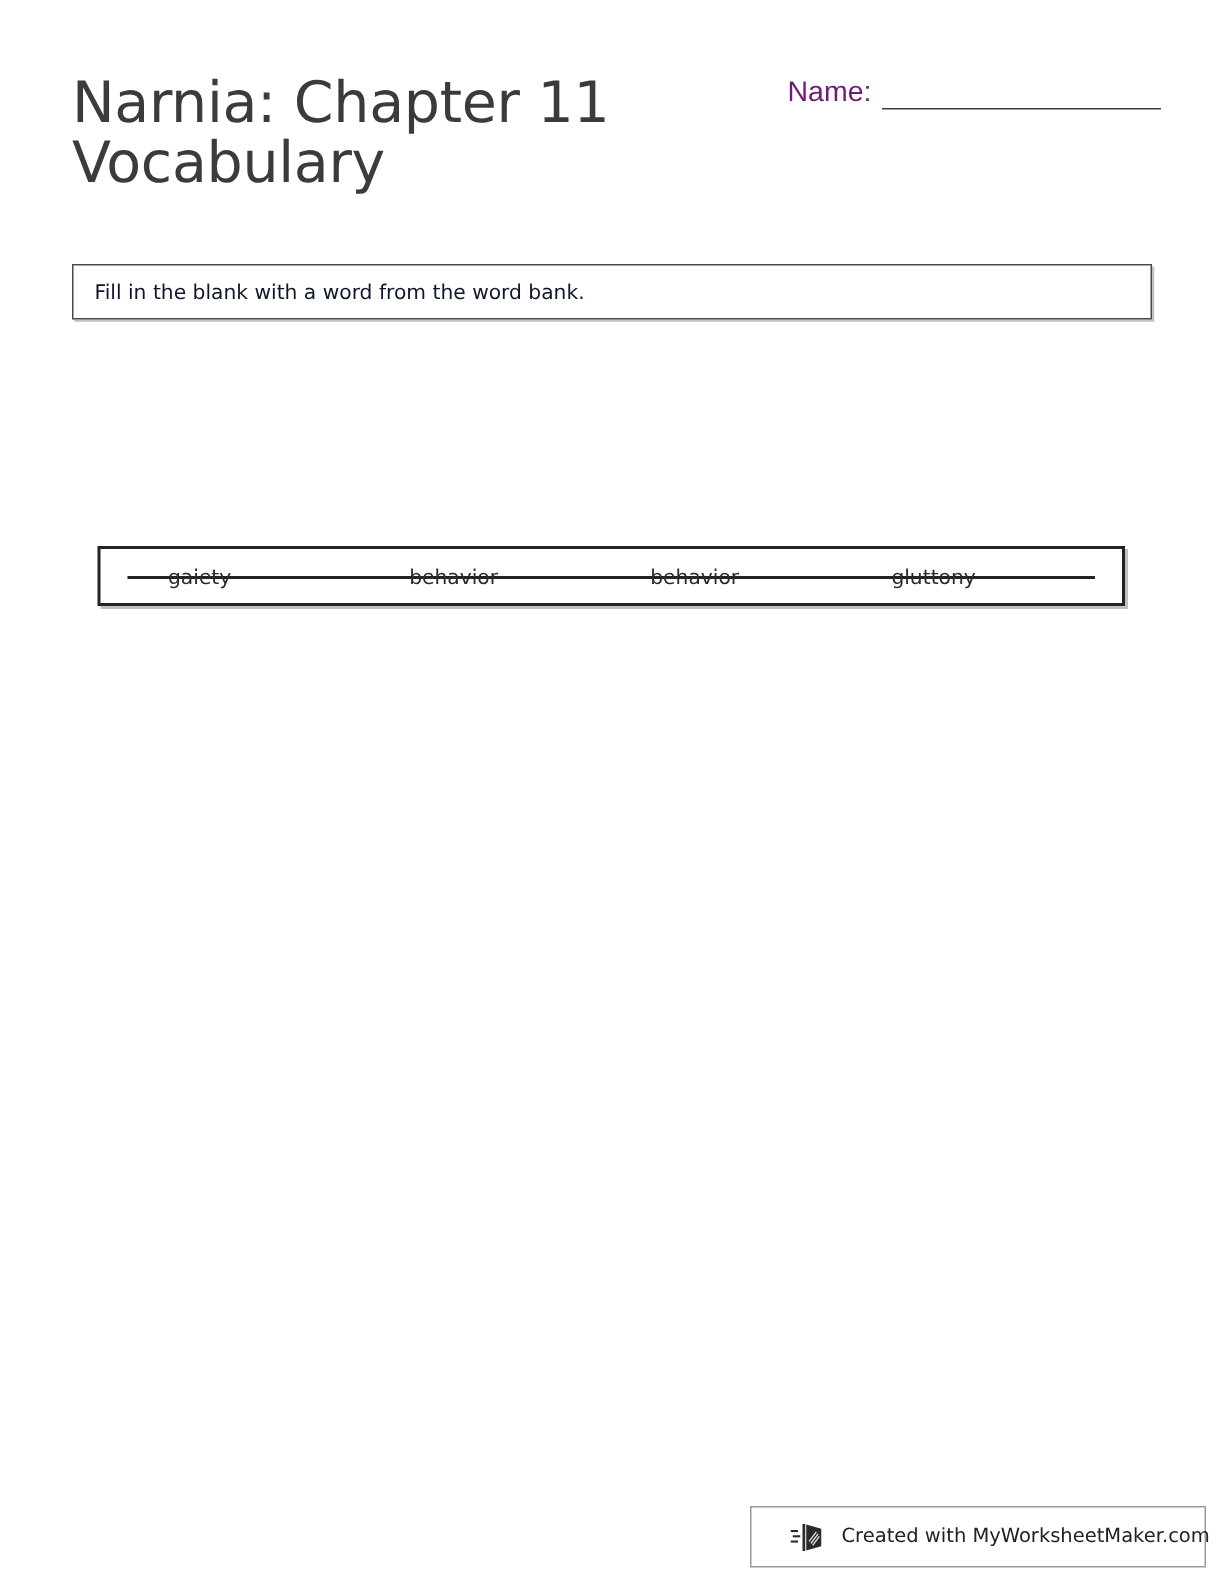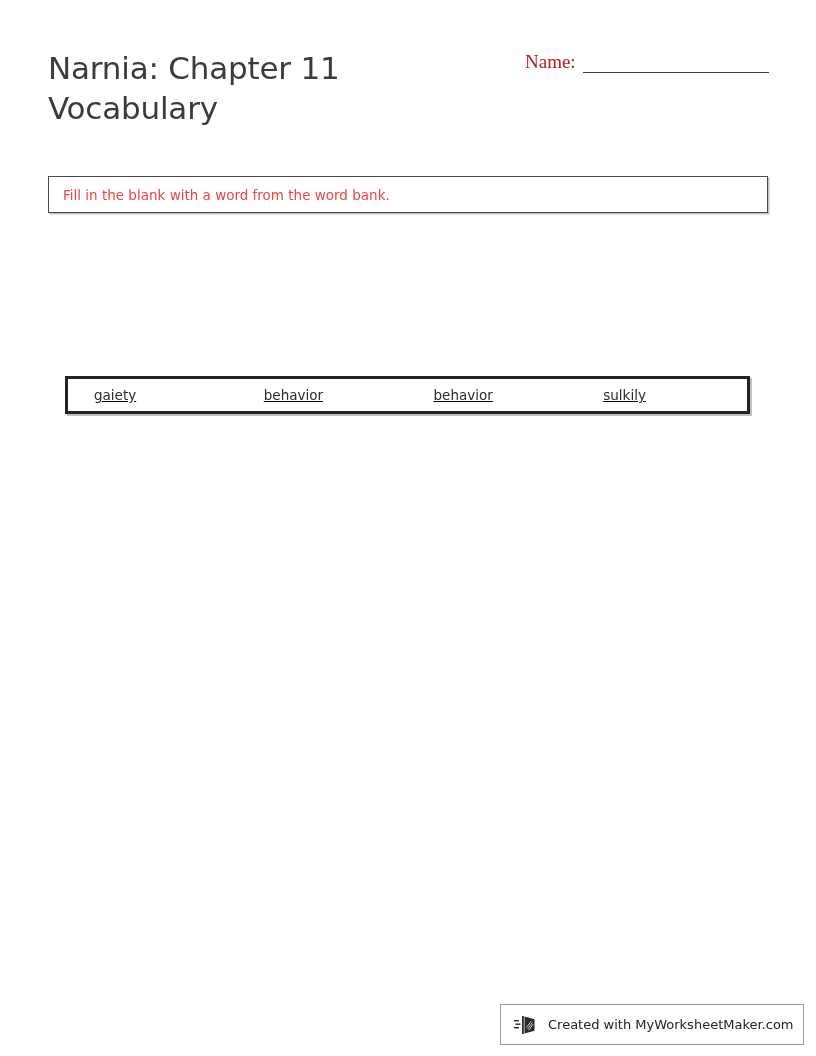--- a/index.html
+++ b/index.html
@@ -15,39 +15,39 @@
     -webkit-font-smoothing: antialiased;
   }
 
   
   #page-title {
     position: absolute;
     left: 48px;
     top: 48px;
     width: 420px;
     font-family: "DejaVu Sans", sans-serif;
-    font-size: 31px;
+    font-size: 38px;
     font-weight: 400;
     line-height: 40px;
     color: #3b3b3b;
     letter-spacing: -0.2px;
     white-space: pre-line;
   }
 
   #name-field {
     position: absolute;
     left: 525px;
     top: 52px;
     display: flex;
     align-items: flex-end;
   }
   #name-label {
-    font-family: Liberation Serif, serif;
+    font-family: Liberation Sans, sans-serif;
     font-size: 19px;
-    color: #b91c1c;
+    color: #701a75;
     line-height: 20px;
     padding-bottom: 1px;
   }
   #name-line {
     width: 186px;
     height: 20px;
     margin-left: 7px;
     border-bottom: 1.6px solid #3c3c3c;
   }
 
@@ -62,37 +62,36 @@
     background: #ffffff;
     border: 1px solid #4a4a4a;
     box-shadow: 1.5px 1.5px 0 rgba(120,120,120,0.45);
     display: flex;
     align-items: center;
   }
   #instruction-text {
     padding-left: 14px;
     font-family: "DejaVu Sans", sans-serif;
     font-size: 13.5px;
-    color: #ef4444;
+    color: #0f172a;
     line-height: 16px;
   }
 
   
   #word-bank {
     position: absolute;
     left: 65px;
-    top: 376px;
+    top: 364px;
     width: 685px;
     height: 38px;
     box-sizing: border-box;
     background: #ffffff;
     border: 2px solid #232323;
-    padding: 0;
+    padding: 18px;
     box-shadow: 2px 2px 0 rgba(130,130,130,0.5);
-    text-decoration: underline;
   }
   #word-bank-inner {
     width: 100%;
     height: 100%;
     box-sizing: border-box;
     border: 1px solid #232323;
     background: #ffffff;
     display: flex;
     align-items: center;
   }
@@ -112,21 +111,21 @@
     position: absolute;
     left: 500px;
     top: 1004px;
     width: 304px;
     height: 41px;
     box-sizing: border-box;
     background: #ffffff;
     border: 1px solid #9a9a9a;
     display: flex;
     align-items: center;
-    padding-left: 13px;
+    padding-left: 26px;
   }
   #footer-logo-icon {
     width: 26px;
     height: 22px;
     flex: 0 0 auto;
     display: block;
   }
   #footer-text {
     margin-left: 8px;
     font-family: "DejaVu Sans", sans-serif;
@@ -149,21 +148,21 @@
 
 <div id="instruction-box">
   <span id="instruction-text">Fill in the blank with a word from the word bank.</span>
 </div>
 
 <div id="word-bank">
   <div id="word-bank-inner">
     <span class="word-bank-word">gaiety</span>
     <span class="word-bank-word">behavior</span>
     <span class="word-bank-word">behavior</span>
-    <span class="word-bank-word">sulkily</span>
+    <span class="word-bank-word">gluttony</span>
   </div>
 </div>
 
 <div id="footer-badge">
   <svg id="footer-logo-icon" viewBox="0 0 26 22">
     <g fill="#2a2a2a">
       <rect x="0" y="6" width="5" height="1.4"></rect>
       <rect x="1.5" y="9.5" width="5" height="1.4"></rect>
       <rect x="0" y="13" width="5" height="1.4"></rect>
       <rect x="8" y="2" width="1.8" height="18"></rect>

